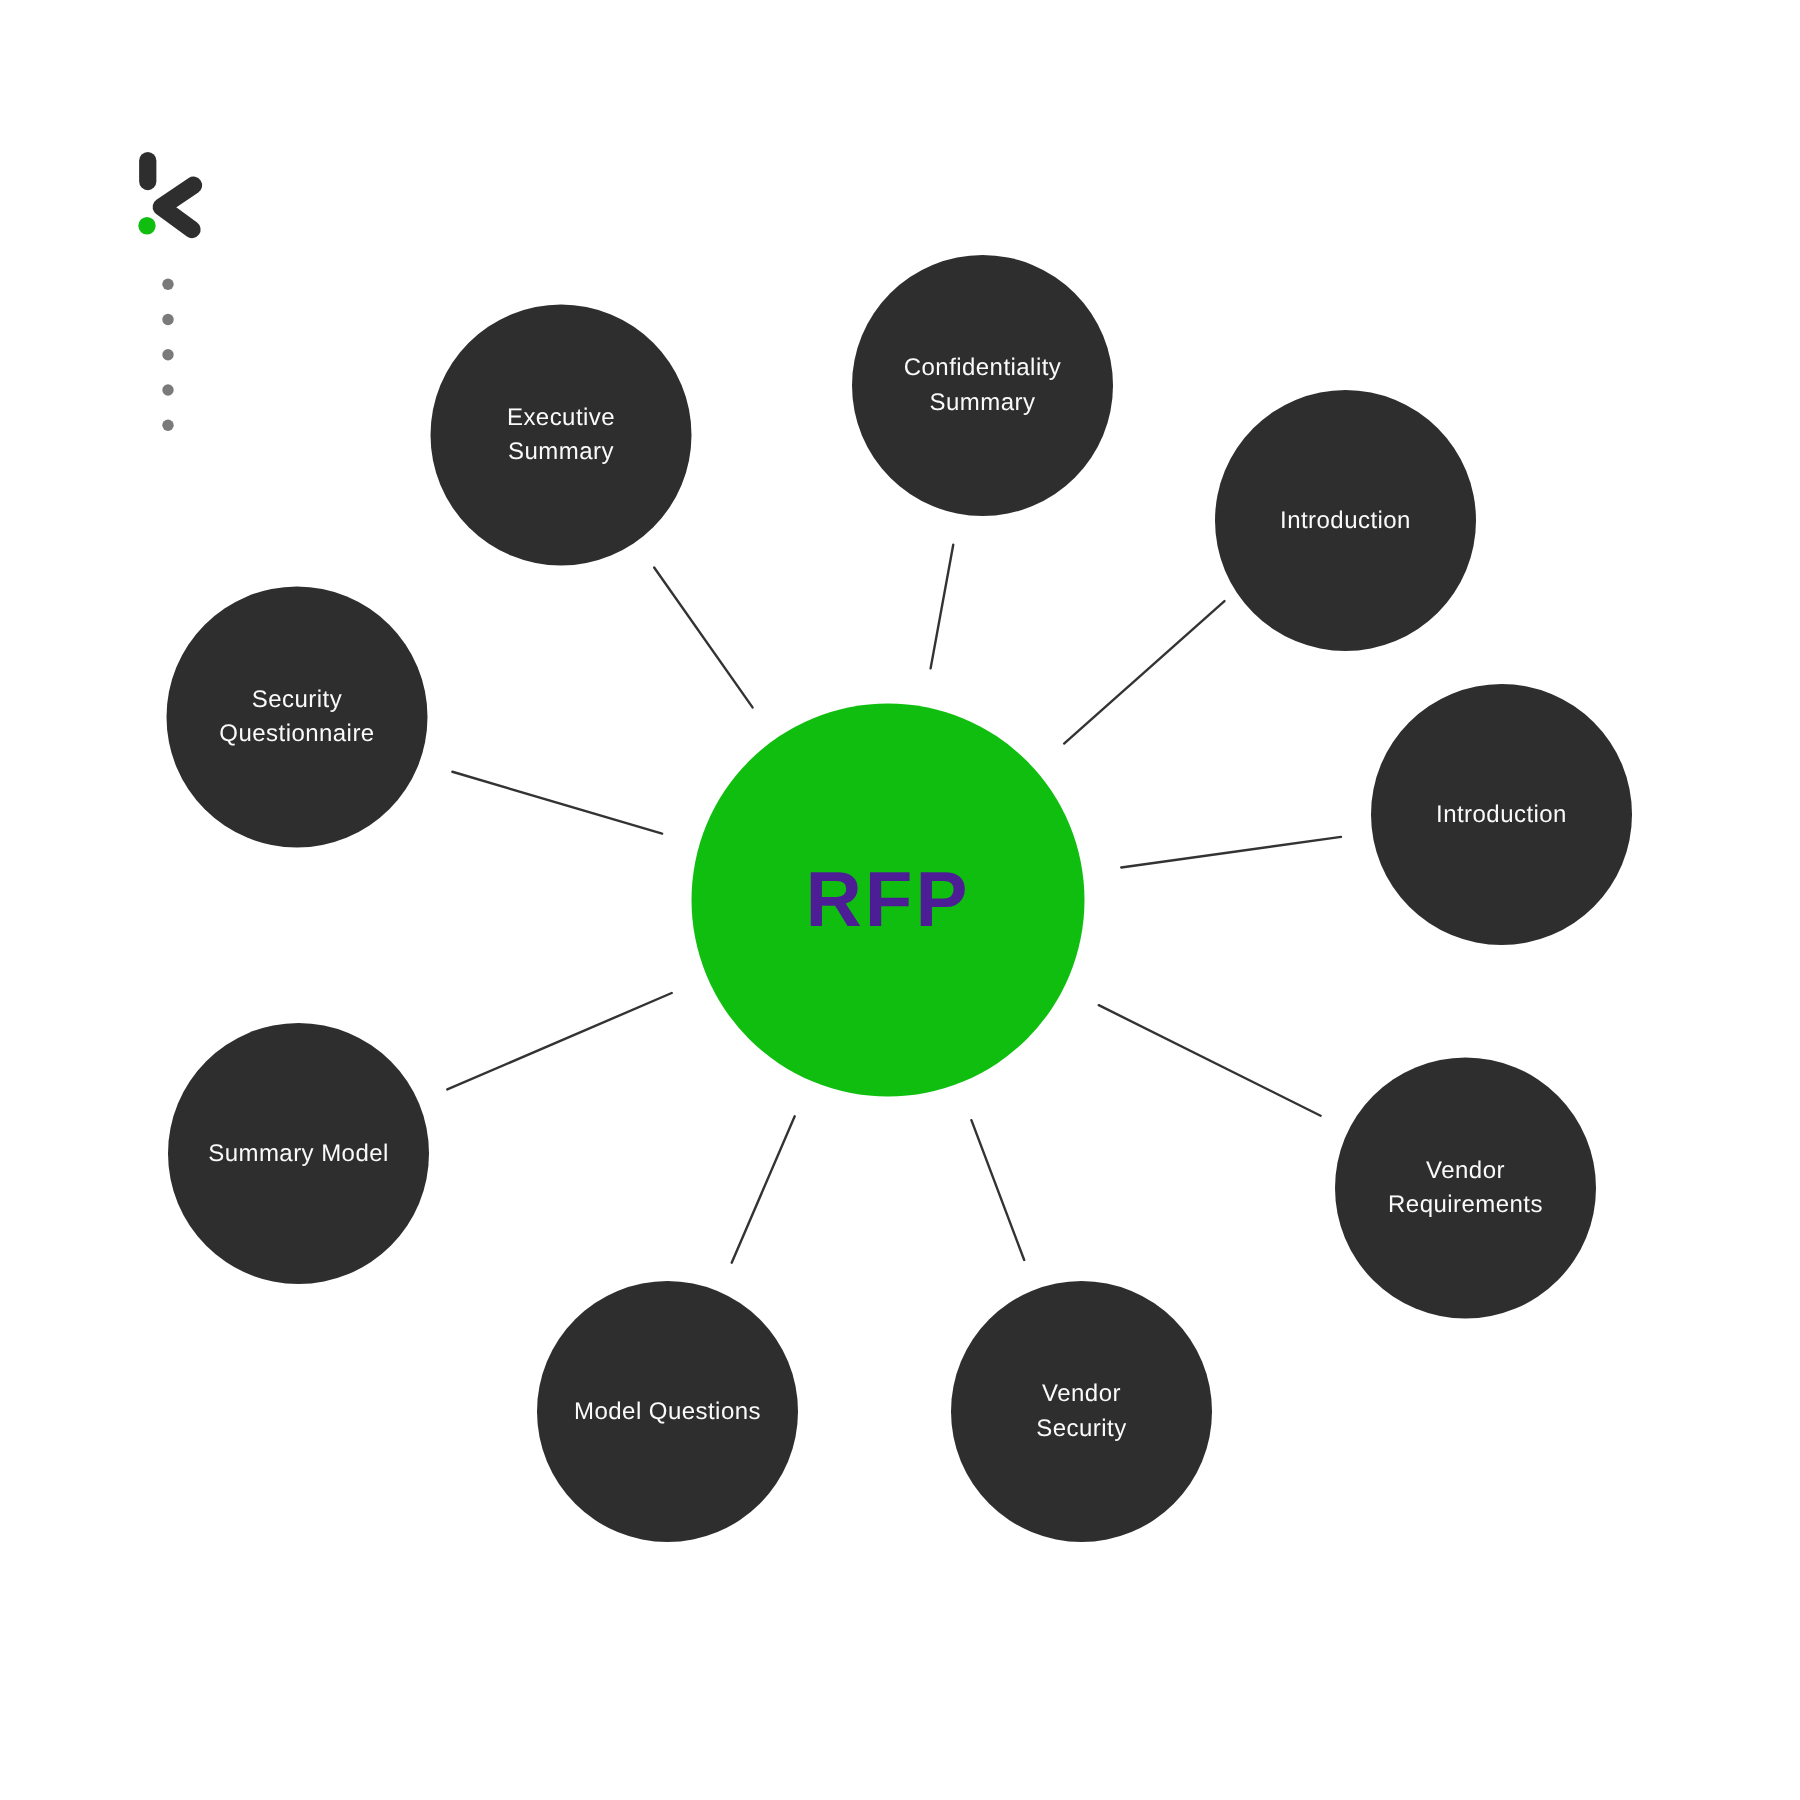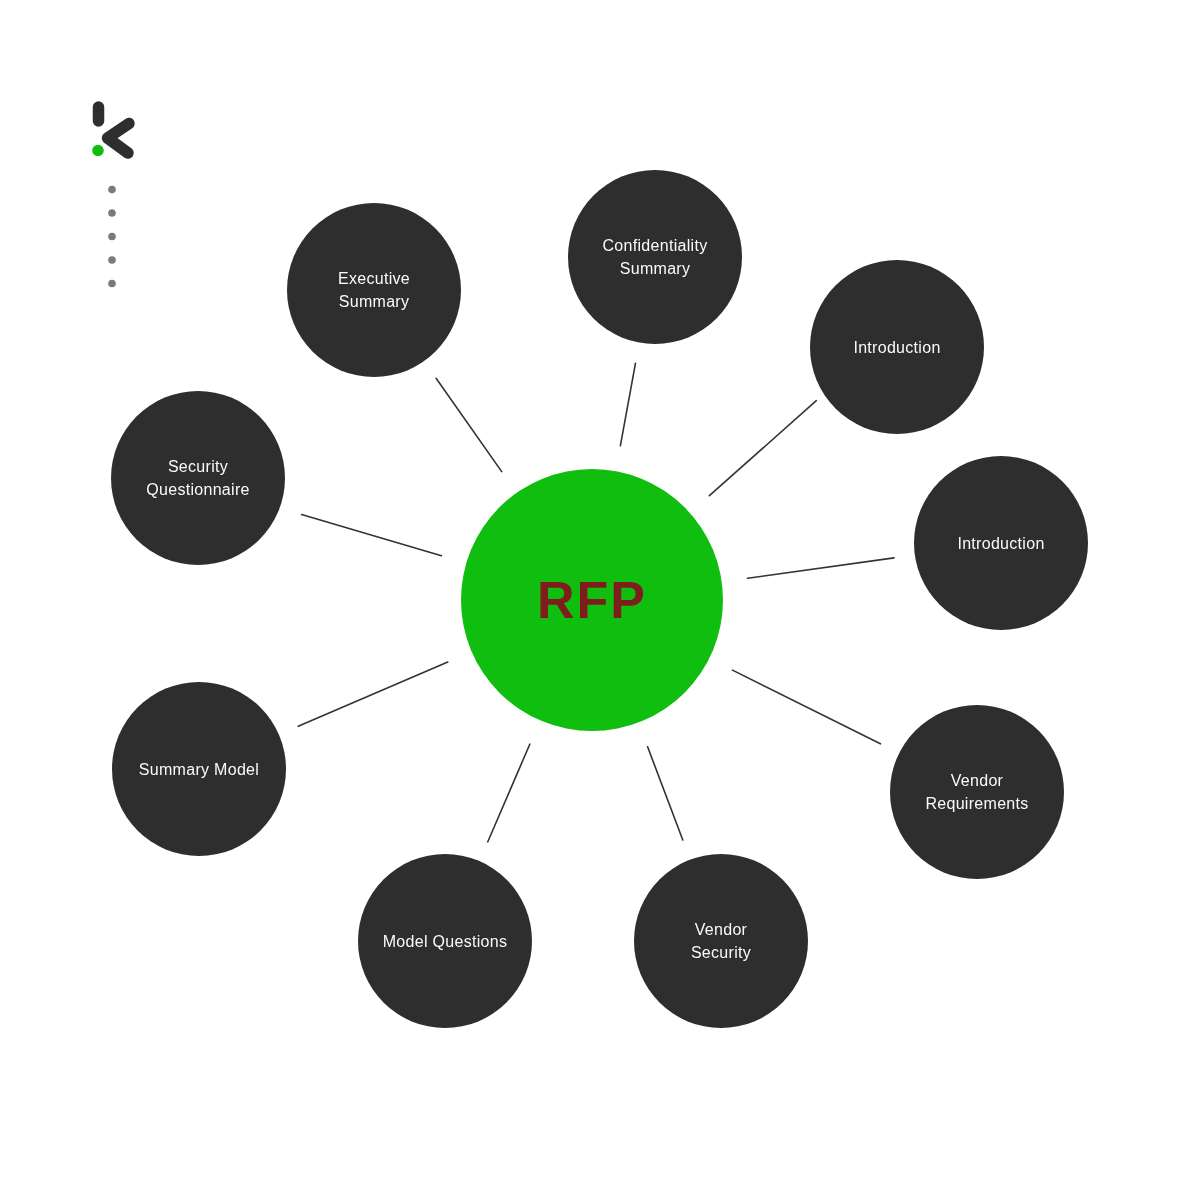--- a/index.html
+++ b/index.html
@@ -35,21 +35,21 @@
     align-items:center;
     justify-content:center;
     text-align:center;
     font-size:16px;
     line-height:23px;
     letter-spacing:0.3px;
     cursor:pointer;
   }
   .node.center{
     background:var(--center-fill);
-    color:#7f1d1d;
+    color:#4c1d95;
     font-size:52px;
     font-weight:bold;
     letter-spacing:2px;
   }
   .brand-logo{
     position:absolute;
     left:80px;
     top:92px;
   }
   .dot-column{

